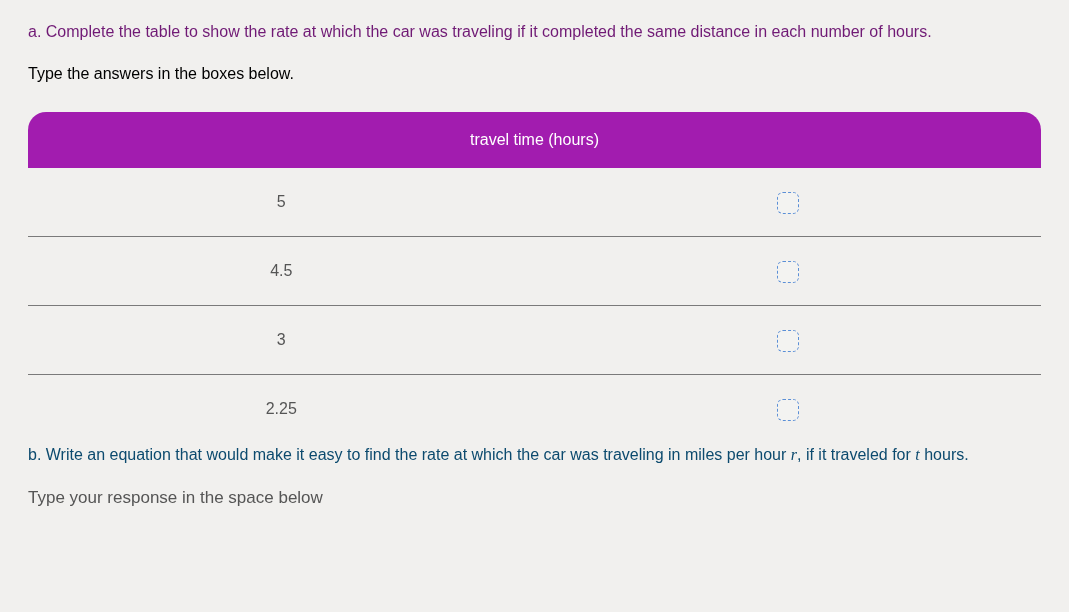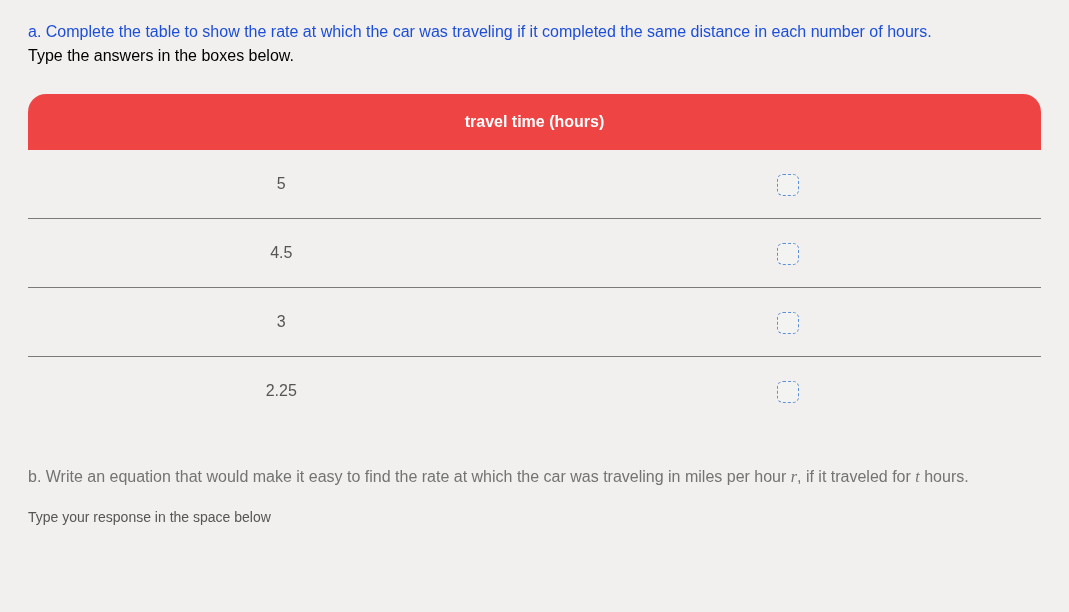--- a/index.html
+++ b/index.html
@@ -6,31 +6,31 @@
   html, body { width: 1069px; height: 612px; }
   body {
     font-family: -apple-system, BlinkMacSystemFont, "Segoe UI", Arial, sans-serif;
     background: #f1f0ee;
     color: #333;
     padding: 20px 28px;
     font-size: 16px;
     line-height: 1.5;
     position: relative;
   }
-  .question-a { color: #1d4ed8; }
+  .question-a { color: #701a75; margin-bottom: 18px; }
   .instruction { color: #000000; margin-bottom: 26px; }
   .table-wrap { width: 100%; }
   .table-header {
     display: flex;
     width: 100%;
-    background: #ef4444;
+    background: #a21caf;
     color: #fff;
     border-radius: 18px 18px 0 0;
     overflow: hidden;
-    font-weight: 700;
+    font-weight: 400;
   }
   .table-header .col {
     flex: 1;
     text-align: center;
     padding: 16px 10px;
   }
   .table-body { width: 100%; }
   .table-row {
     display: flex;
     width: 100%;
@@ -46,22 +46,22 @@
   }
   .answer-box {
     display: inline-block;
     width: 22px;
     height: 22px;
     border: 1.5px dashed #5b8fd6;
     border-radius: 6px;
     background: rgba(255,255,255,0.2);
     vertical-align: middle;
   }
-  .question-b { margin-top: 40px; color: #737373; }
-  .footer-text { margin-top: 18px; color: #555; font-size: 14px; }
+  .question-b { color: #0c4a6e; }
+  .footer-text { margin-top: 18px; color: #555; font-size: 17px; }
   .ital { font-style: italic; font-family: Georgia, serif; }
 </style>
 </head>
 <body>
 
 <p class="question-a">
   <span>a. </span><span>Complete the table to show the rate at which the car was traveling if it completed the same distance in each number of hours.</span>
 </p>
 
 <p class="instruction">Type the answers in the boxes below.</p>

